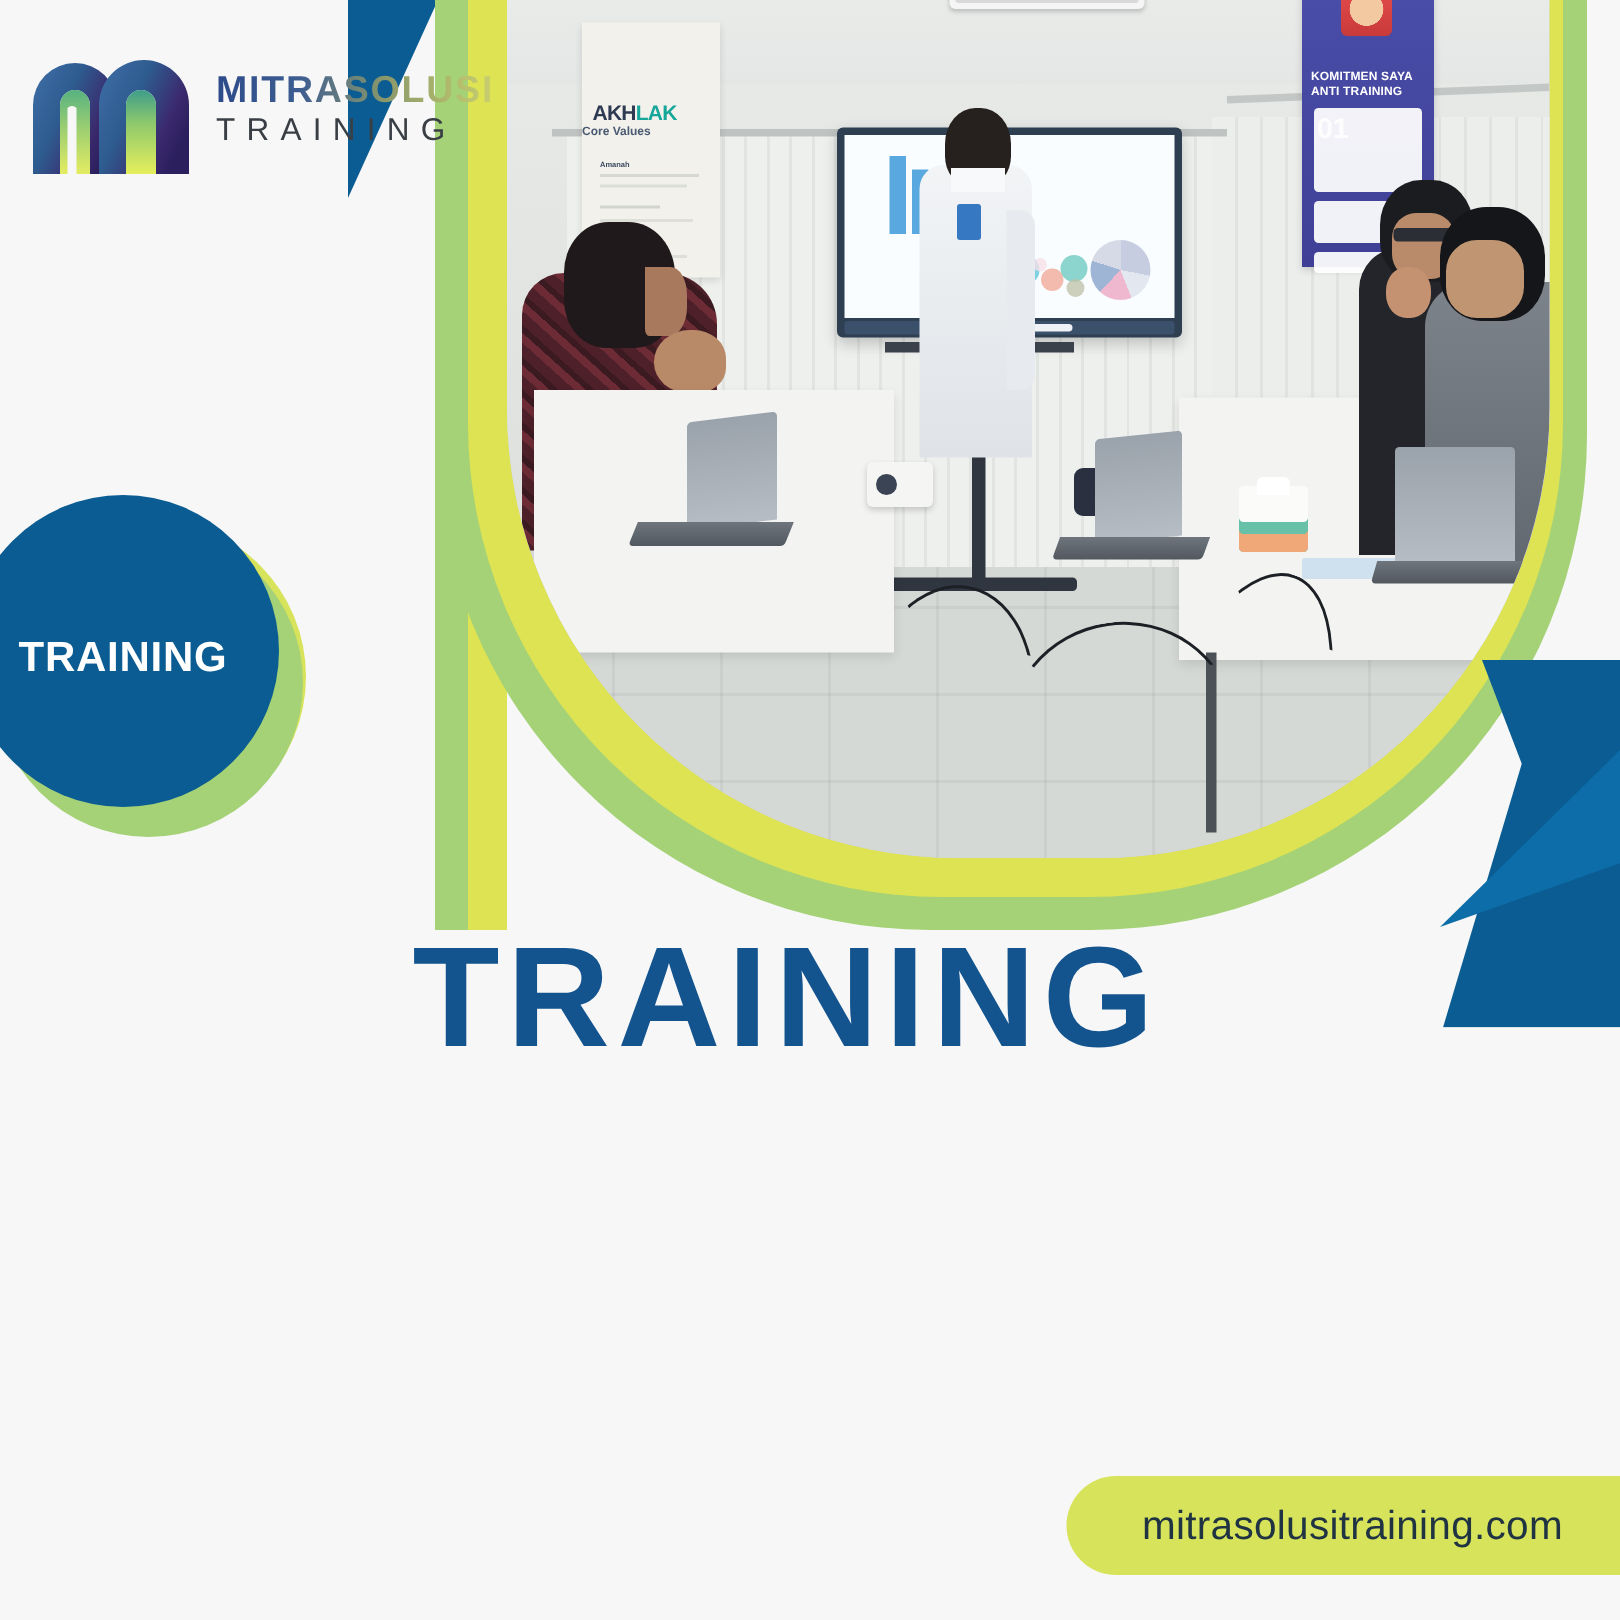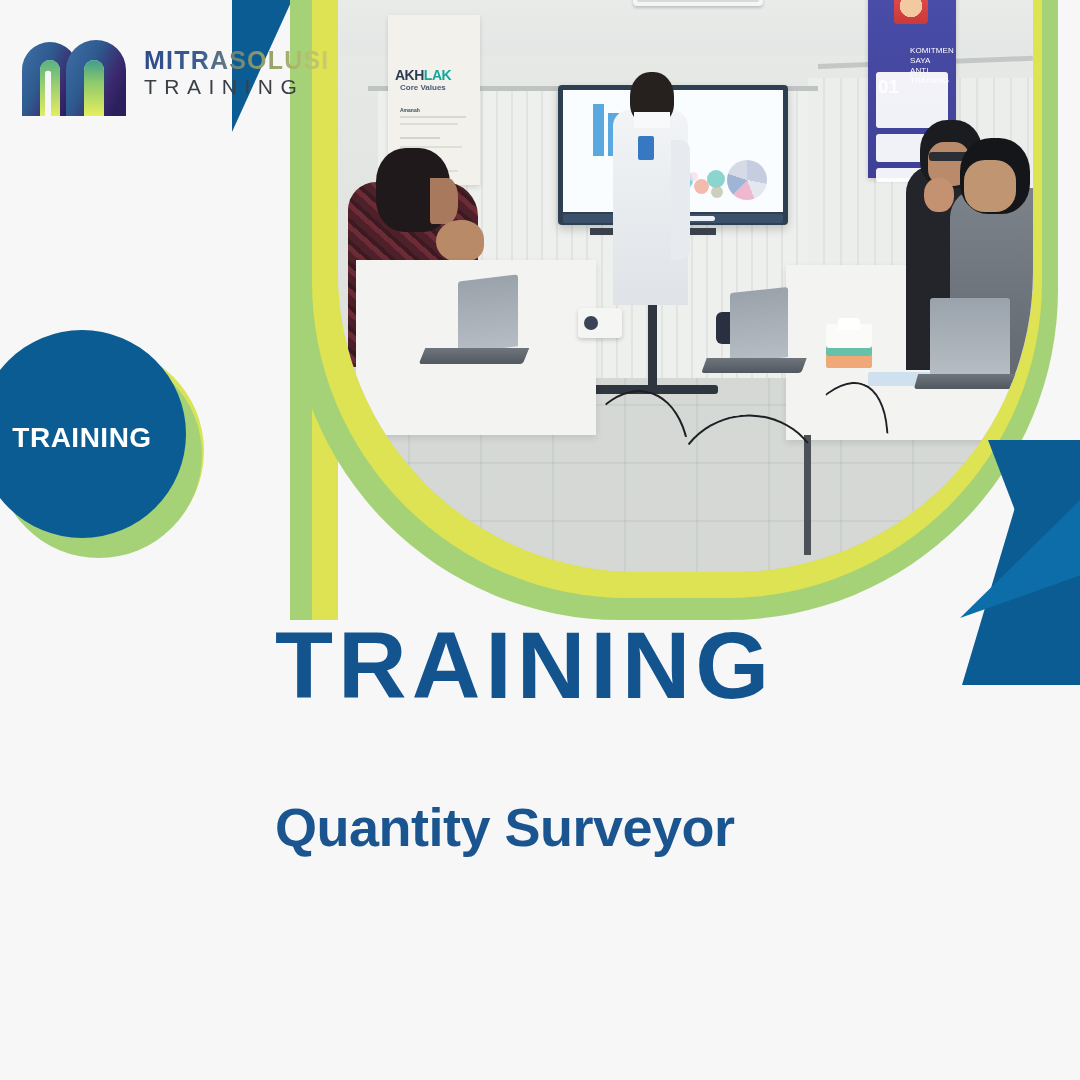--- a/index.html
+++ b/index.html
@@ -87,27 +87,27 @@
   .ph-tvbar:after{ content:""; position:absolute; left:42%; top:2px; width:60px; height:5px; background:#eef2f6; border-radius:3px; }
   .ph-stand{ position:absolute; left:310px; top:265px; width:9px; height:165px; background:#2f3640; }
   .ph-stand-b{ position:absolute; left:250px; top:425px; width:130px; height:9px; background:#2f3640; border-radius:3px; }
   .ph-stand-x{ position:absolute; left:252px; top:268px; width:126px; height:7px; background:#3a414b; }
 
   
   .ph-banner-l{ position:absolute; left:50px; top:55px; width:92px; height:170px; background:#f2f1ec;
     box-shadow:0 2px 5px rgba(0,0,0,.13); }
   .ph-banner-l .t1{ position:absolute; left:7px; top:52px; font-size:14px; font-weight:700; color:#2e3a52; letter-spacing:-.5px; }
   .ph-banner-l .t1 em{ font-style:normal; color:#16a79a; }
-  .ph-banner-l .t2{ position:absolute; left:12px; top:68px; font-size:8px; font-weight:600; color:#4a5a72; }
+  .ph-banner-l .t2{ position:absolute; left:0; top:68px; font-size:8px; font-weight:600; color:#4a5a72; }
   .ph-banner-l .ln{ position:absolute; left:12px; height:2px; background:#c9cec6; }
   .ph-banner-l .hd{ position:absolute; left:12px; font-size:5px; font-weight:700; color:#3c4a60; }
   .ph-banner-r{ position:absolute; left:530px; top:28px; width:88px; height:190px;
     background:linear-gradient(#4a4ea8,#3f3f96); box-shadow:0 2px 5px rgba(0,0,0,.16); }
-  .ph-banner-r .bt{ position:absolute; left:6px; top:58px; right:4px; font-size:8px; font-weight:400;
-    color:#fff; line-height:1.25; letter-spacing:.1px;margin-left:36px; }
+  .ph-banner-r .bt{ position:absolute; left:6px; top:58px; right:4px; font-size:8px; font-weight:700;
+    color:#fff; line-height:1.25; letter-spacing:.1px; }
   .ph-banner-r .num{ position:absolute; font-size:19px; font-weight:800; color:#fff; opacity:.92; }
   .ph-banner-r .card{ position:absolute; left:8px; right:8px; background:rgba(255,255,255,.93); border-radius:3px; }
   .ph-banner-r .tophead{ position:absolute; left:26px; top:6px; width:34px; height:30px;
     background:radial-gradient(circle at 50% 40%,#f2c9a0 0 45%,transparent 46%),
                linear-gradient(#e24a4a,#c93a3a); border-radius:4px; }
 
   
   .ph-table-l{ position:absolute; left:18px; top:300px; width:240px; height:175px; background:#f3f4f2;
     box-shadow:0 3px 7px rgba(0,0,0,.1); }
   .ph-table-r{ position:absolute; left:448px; top:305px; width:250px; height:175px; background:#f3f4f2;
@@ -356,16 +356,18 @@
 
   <div class="badge-wrap">
     <div class="badge-green"></div>
     <div class="badge-green2"></div>
     <div class="badge-blue">
       <div class="badge-tr">TRAINING</div>
     </div>
   </div>
 
   <div class="title-main">TRAINING</div>
-  <div class="title-sub">Quantity Surveyor</div>
-
+
+  <div class="url-pill">
+    <span class="url-text">mitrasolusitraining.com</span>
+  </div>
 
 </div>
 
 </body></html>

